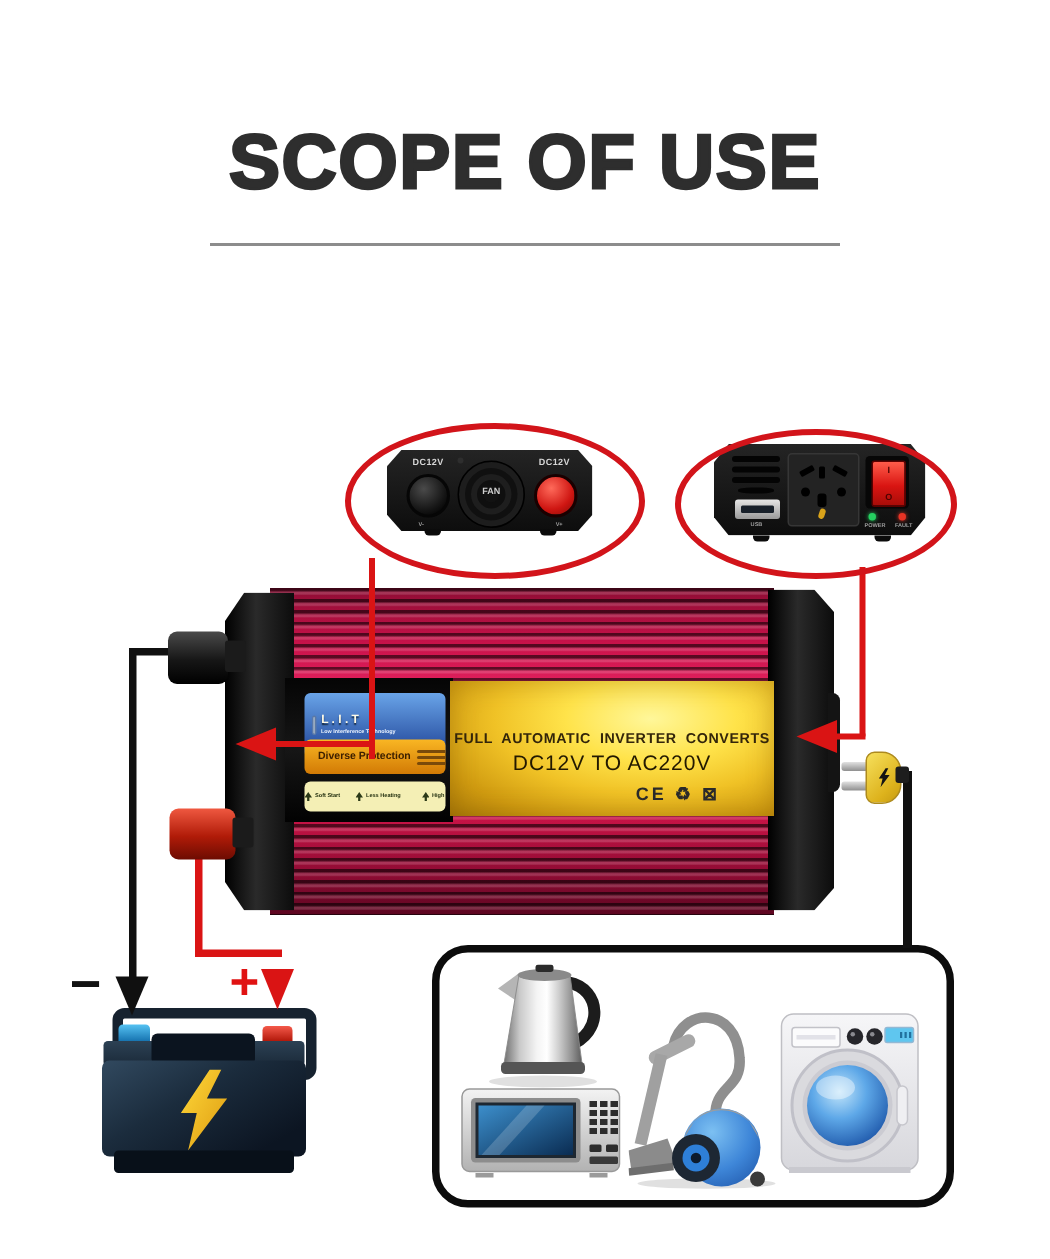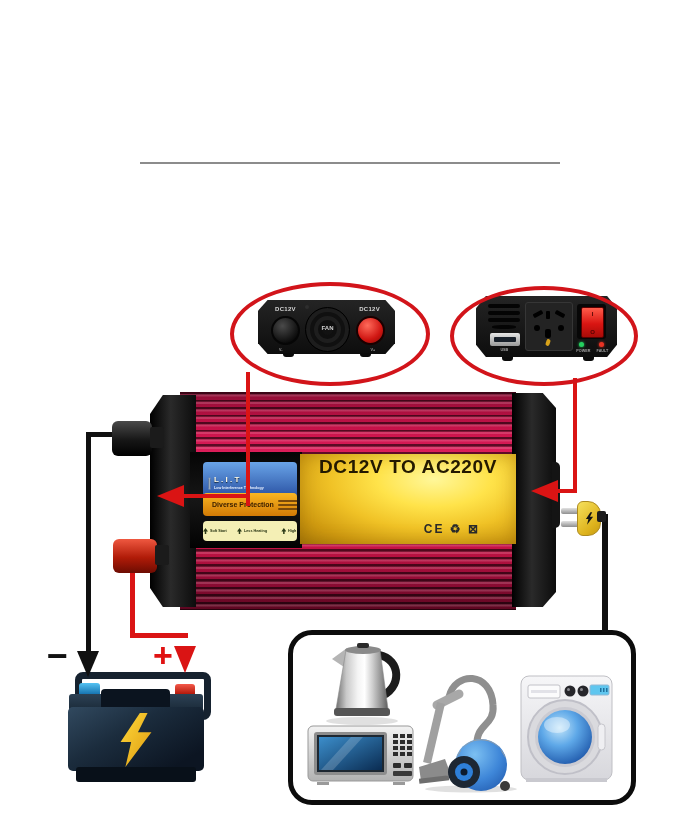--- a/index.html
+++ b/index.html
@@ -48,21 +48,21 @@
           linear-gradient(180deg,#c01045,#c01045);}
   .cap{background:linear-gradient(90deg,#000 0%,#2a2a2a 45%,#0c0c0c 100%);}
   .cap-l{left:0;top:5px;width:46px;height:212px;clip-path:polygon(28% 0,100% 0,100% 100%,28% 100%,0 91%,0 9%);}
   .cap-r{left:362px;top:3px;width:44px;height:214px;clip-path:polygon(0 0,70% 0,100% 7%,100% 93%,70% 100%,0 100%);}
   .bump{left:402px;top:72px;width:8px;height:66px;background:#141414;border-radius:0 5px 5px 0;}
   .midband{left:40px;top:62px;width:112px;height:96px;background:linear-gradient(180deg,#050505,#161616 50%,#020202);}
   .ylabel{left:150px;top:64px;width:216px;height:90px;text-align:center;
           background:radial-gradient(ellipse at 62% 28%,#fff79a 0%,#ffe34a 30%,#f0c226 55%,#cf9a10 80%,#aa7a08 100%);
           box-shadow:inset 0 0 18px rgba(120,80,0,.35);}
   .ylabel .l1{margin-top:33px;font-size:9.5px;font-weight:800;color:#33250a;letter-spacing:.4px;word-spacing:3px;}
-  .ylabel .l2{margin-top:2px;font-size:19px;font-weight:700;color:#231900;letter-spacing:.6px;}
+  .ylabel .l2{margin-top:2px;font-size:14px;font-weight:400;color:#231900;letter-spacing:.6px;}
   .certs{position:absolute;right:36px;bottom:8px;font-size:12px;font-weight:700;color:#2a2a2a;letter-spacing:2px;}
   .sticker{left:53px;width:94px;border-radius:4px;overflow:hidden;color:#fff;}
   .st-blue{top:72px;height:43px;background:linear-gradient(180deg,#69a4e8,#1c3f93);display:flex;align-items:center;}
   .st-orange{top:103px;height:23px;background:linear-gradient(180deg,#f9b623,#d27a05);display:flex;align-items:center;}
   .st-yellow{top:131px;height:20px;background:#f4efb5;display:flex;align-items:center;justify-content:space-around;}
   .lit-icon{width:16px;height:11px;background:#e8eef8;border:1px solid #5a79a8;border-radius:2px;margin:0 3px 0 5px;
             background-image:repeating-linear-gradient(90deg,#9ab 0 2px,transparent 2px 4px);}
   .lit-txt{line-height:1.05;}
   .lit-title{font-size:8px;font-weight:800;color:#fffbe8;text-shadow:0 1px 1px #123;}
   .lit-sub{font-size:6px;transform:scale(.6);transform-origin:left center;color:#eaf2ff;white-space:nowrap;font-weight:700;}
@@ -103,20 +103,21 @@
   
   #appbox{left:288px;top:630px;width:338px;height:165px;border:5px solid #0c0c0c;border-radius:24px;
           background:#fff;z-index:1;}
   .led{border-radius:50%;}
 </style>
 </head>
 <body>
 
 <div id="stage">
 
+  <div class="abs title">SCOPE OF USE</div>
   <div class="abs divider"></div>
 
   <div class="abs panel" style="left:258px;top:300px;width:137px;height:54px;">
     <div class="abs p-label" style="left:17px;top:6px;">DC12V</div>
     <div class="abs p-label" style="right:15px;top:6px;">DC12V</div>
     <div class="abs" style="left:47px;top:5px;width:4px;height:4px;border-radius:50%;background:#2e2e2e;"></div>
     <div class="abs port port-black" style="left:13px;top:16px;width:25px;height:25px;"></div>
     <div class="abs port port-red" style="left:98px;top:16px;width:25px;height:25px;"></div>
     <div class="abs fan" style="left:47px;top:7px;width:43px;height:43px;">
       <div class="fan-label">FAN</div>
@@ -178,20 +179,21 @@
   <div class="abs wire-b" style="left:602px;top:514px;width:6px;height:118px;"></div>
 
   <div class="abs" id="inverter">
     <div class="abs ribs"></div>
     <div class="abs cap cap-l"></div>
     <div class="abs cap cap-r"></div>
     <div class="abs bump"></div>
     <div class="abs midband"></div>
 
     <div class="abs ylabel">
+      <div class="l1">FULL AUTOMATIC INVERTER CONVERTS</div>
       <div class="l2">DC12V TO AC220V</div>
       <div class="certs">CE ♻ ⊠</div>
     </div>
 
     <div class="abs sticker st-blue">
       <span class="lit-icon"></span>
       <span class="lit-txt">
         <span class="lit-title" style="display:block;">L . I . T</span>
         <span class="lit-sub" style="display:block;">Low Interference Technology</span>
       </span>

